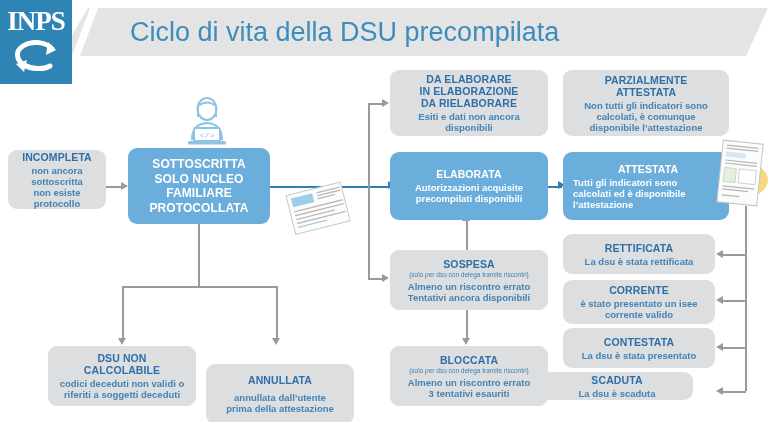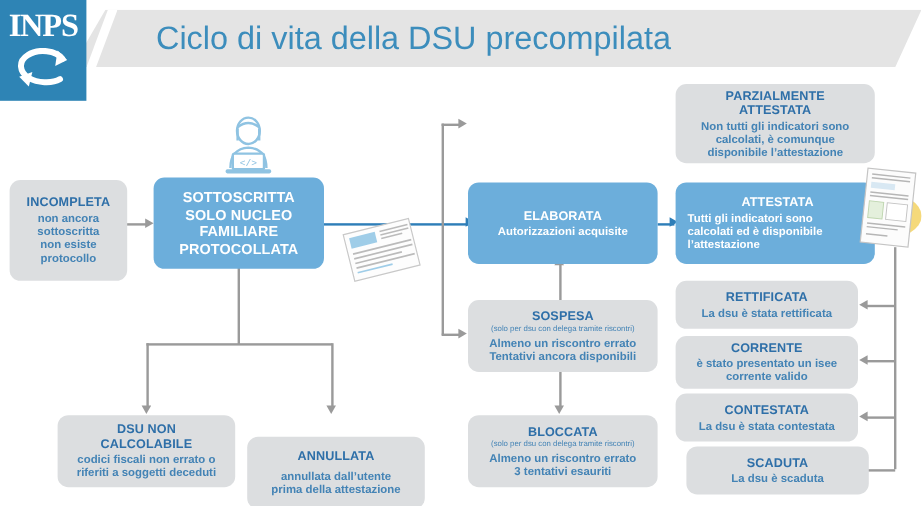--- a/index.html
+++ b/index.html
@@ -172,52 +172,62 @@
   <div class="conn h" style="left:722px; top:391px; width:24px;"></div>
   <div class="arrow l" style="left:716px; top:387px;"></div>
 
   <div class="conn v" style="left:198px; top:222px; height:65px;"></div>
   <div class="conn h" style="left:122px; top:286px; width:155px;"></div>
   <div class="conn v" style="left:122px; top:286px; height:54px;"></div>
   <div class="arrow d" style="left:118px; top:338px;"></div>
   <div class="conn v" style="left:276px; top:286px; height:54px;"></div>
   <div class="arrow d" style="left:272px; top:338px;"></div>
 
-  <div class="node gray" style="left:8px; top:150px; width:98px; height:84px;">
+  <div class="node gray" style="left:8px; top:150px; width:98px; height:59px;">
     <div class="ttl">INCOMPLETA</div>
     <div class="sub">
       <div>non ancora</div>
       <div>sottoscritta</div>
       <div>non esiste</div>
       <div>protocollo</div>
     </div>
   </div>
 
   <div class="node blue big" style="left:128px; top:148px; width:142px; height:76px;">
     <div class="ttl">SOTTOSCRITTA</div>
     <div class="ttl">SOLO NUCLEO</div>
     <div class="ttl">FAMILIARE</div>
     <div class="ttl">PROTOCOLLATA</div>
   </div>
 
+  <div class="node gray" style="left:390px; top:70px; width:158px; height:66px;">
+    <div class="ttl">DA ELABORARE</div>
+    <div class="ttl">IN ELABORAZIONE</div>
+    <div class="ttl">DA RIELABORARE</div>
+    <div class="sub">
+      <div>Esiti e dati non ancora</div>
+      <div>disponibili</div>
+    </div>
+  </div>
 
   <div class="node gray" style="left:563px; top:70px; width:166px; height:66px;">
     <div class="ttl">PARZIALMENTE</div>
     <div class="ttl">ATTESTATA</div>
     <div class="sub">
       <div>Non tutti gli indicatori sono</div>
       <div>calcolati, è comunque</div>
       <div>disponibile l’attestazione</div>
     </div>
   </div>
 
   <div class="node blue" style="left:390px; top:152px; width:158px; height:68px;">
     <div class="ttl">ELABORATA</div>
     <div class="sub">
       <div>Autorizzazioni acquisite</div>
+      <div>precompilati disponibili</div>
     </div>
   </div>
 
   <div class="node blue lefty" style="left:563px; top:152px; width:166px; height:68px; padding-left:10px;">
     <div class="ttl" style="text-align:center;">ATTESTATA</div>
     <div class="sub">
       <div>Tutti gli indicatori sono</div>
       <div>calcolati ed è disponibile</div>
       <div>l’attestazione</div>
     </div>
@@ -249,33 +259,33 @@
   <div class="node gray" style="left:563px; top:280px; width:152px; height:44px;">
     <div class="ttl">CORRENTE</div>
     <div class="sub">
       <div>è stato presentato un isee</div>
       <div>corrente valido</div>
     </div>
   </div>
 
   <div class="node gray" style="left:563px; top:328px; width:152px; height:40px;">
     <div class="ttl">CONTESTATA</div>
-    <div class="sub">La dsu è stata contestata</div>
-  </div>
-
-  <div class="node gray" style="left:572px; top:372px; width:152px; height:40px;">
+    <div class="sub">La dsu è stata presentato</div>
+  </div>
+
+  <div class="node gray" style="left:541px; top:372px; width:152px; height:28px;">
     <div class="ttl">SCADUTA</div>
     <div class="sub">La dsu è scaduta</div>
   </div>
 
   <div class="node gray" style="left:48px; top:346px; width:148px; height:60px;">
     <div class="ttl">DSU NON</div>
     <div class="ttl">CALCOLABILE</div>
     <div class="sub">
-      <div>codici fiscali non errato o</div>
+      <div>codici deceduti non validi o</div>
       <div>riferiti a soggetti deceduti</div>
     </div>
   </div>
 
   <div class="node gray" style="left:206px; top:364px; width:148px; height:60px;">
     <div class="ttl">ANNULLATA</div>
     <div class="sub" style="margin-top:6px;">
       <div>annullata dall’utente</div>
       <div>prima della attestazione</div>
     </div>

